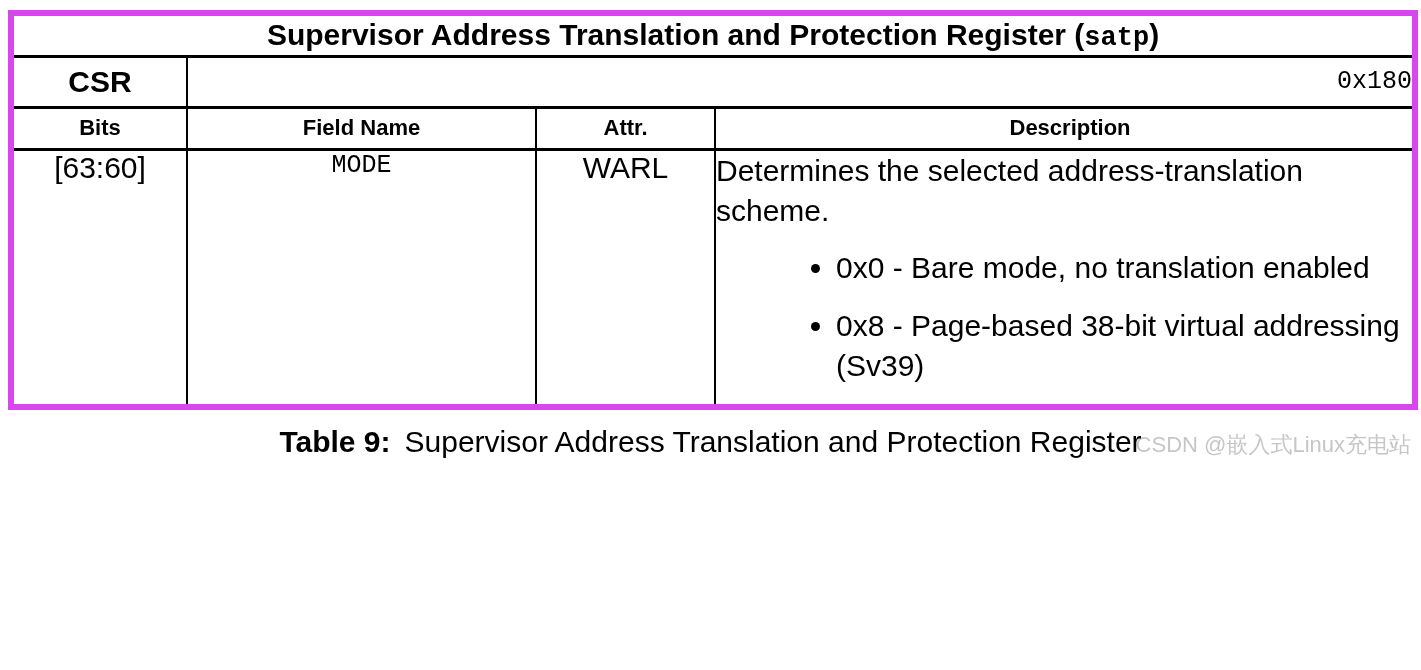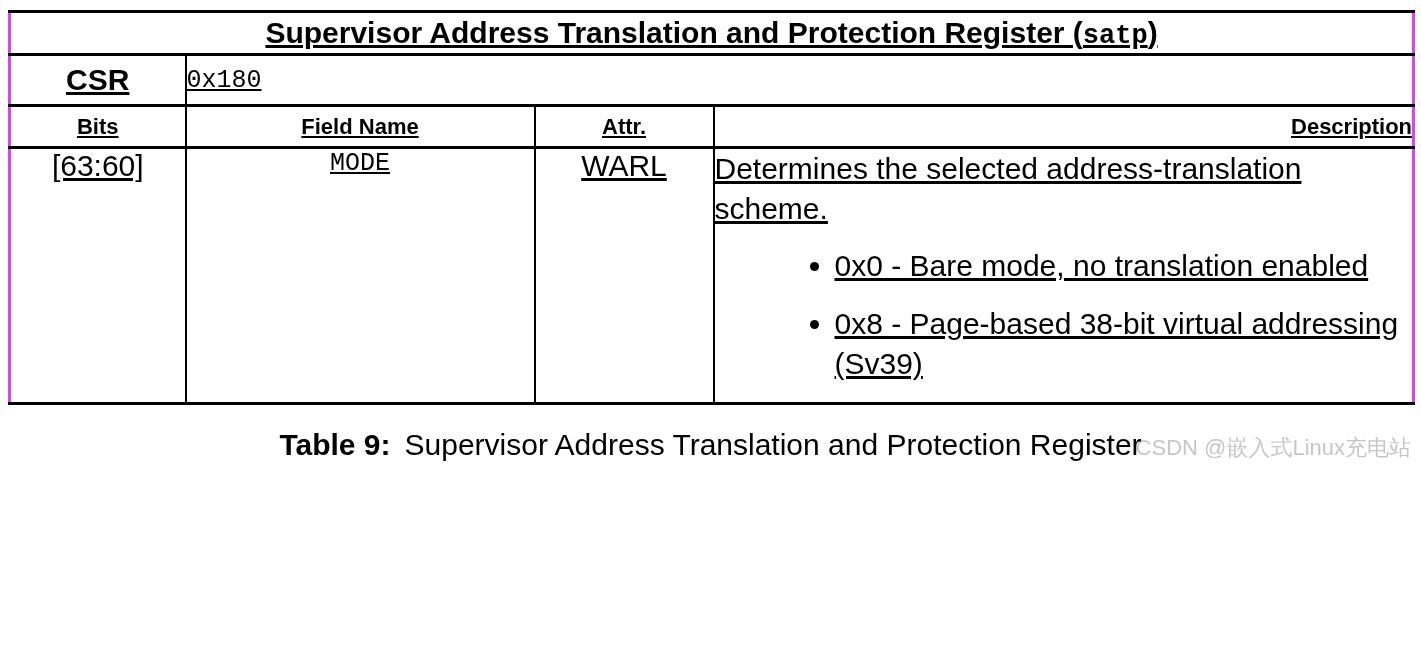--- a/index.html
+++ b/index.html
@@ -14,23 +14,22 @@
   }
   .page {
     position: relative;
     width: 1421px;
     height: 670px;
   }
   table.reg-table {
     border-collapse: collapse;
     table-layout: fixed;
     width: 1404px;
-    margin: 10px 0 8px 8px;
-    border: 3px solid #d946ef;
-    text-decoration: underline;
+    margin: 10px 0 0 8px;
+    border: 6px solid #d946ef;
   }
   table.reg-table td, table.reg-table th {
     border-left: 2px solid #000;
     border-right: 2px solid #000;
     border-top: 3px solid #000;
     border-bottom: 3px solid #000;
     padding: 0;
     overflow: hidden;
   }
   .title-row { height: 43px; }
@@ -47,33 +46,33 @@
     font-size: 27px;
   }
   .csr-row { height: 51px; }
   .csr-label-cell {
     text-align: center;
     vertical-align: middle;
     font-weight: bold;
     font-size: 30px;
   }
   .csr-value-cell {
-    text-align: left;
+    text-align: right;
     vertical-align: middle;
     font-size: 25px;
   }
   .header-row { height: 42px; }
   .header-row th {
     font-size: 22px;
     font-weight: bold;
     text-align: center;
     vertical-align: middle;
   }
   .header-row th.col-desc-h {
-    text-align: right;
+    text-align: center;
     padding-left: 12px;
   }
   .row-ppn  { height: 119px; }
   .row-asid { height: 120px; }
   .row-mode { height: 238px; }
   .data-row td { vertical-align: top; }
   td.bits-cell {
     text-align: center;
     font-size: 30px;
     padding-top: 5px;

